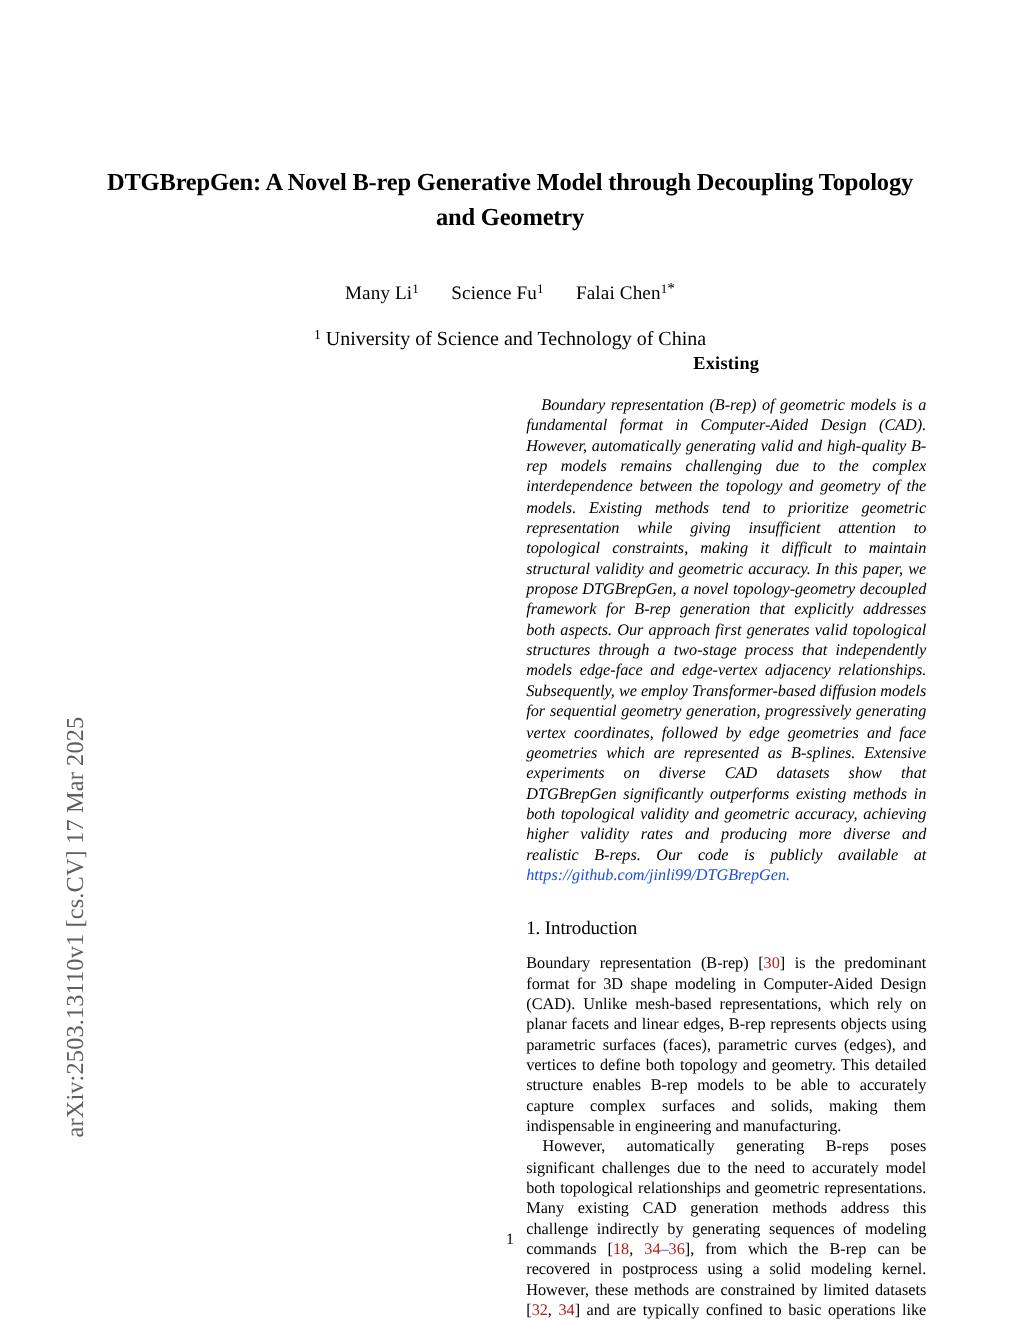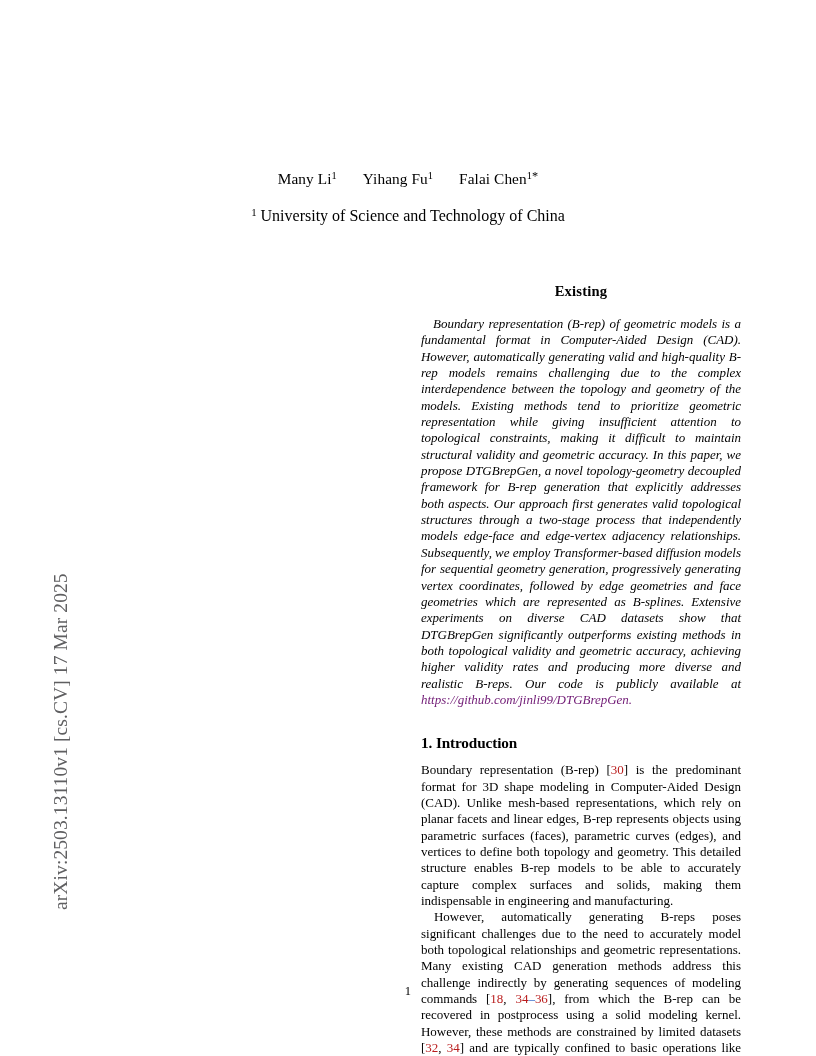--- a/index.html
+++ b/index.html
@@ -117,31 +117,31 @@
     letter-spacing: -0.02px;
   }
   p.abstract {
     font-style: italic;
     text-indent: 12px;
   }
   p.indent { text-indent: 13px; }
 
   .section-heading {
     font-size: 15.2px;
-    font-weight: bold;
+    font-weight: normal;
     margin: 26px 0 10px 0;
     letter-spacing: -0.1px;
   }
 
   a.cite {
     color: #b91c1c;
     text-decoration: none;
   }
   a.url {
-    color: #701a75;
+    color: #1d4ed8;
     text-decoration: none;
     font-style: italic;
   }
 
   
   #footnote {
     position: absolute;
     left: 0px;
     top: 928px;
     width: 320px;
@@ -171,24 +171,28 @@
 </head>
 <body>
 
 <div id="arxiv-stamp">
   <div class="stamp-text">arXiv:2503.13110v1  [cs.CV]  17 Mar 2025</div>
 </div>
 
 <div id="page">
 
   <div id="title-block">
+    <h1 id="paper-title">
+      <span>DTGBrepGen: A Novel B-rep Generative Model through Decoupling Topology</span>
+      <span>and Geometry</span>
+    </h1>
 
     <div id="author-line">
       <span class="author"><span>Many Li</span><sup>1</sup></span>
-      <span class="author"><span>Yihang Fu</span><sup>1</sup></span>
+      <span class="author"><span>Science Fu</span><sup>1</sup></span>
       <span class="author"><span>Falai Chen</span><sup>1</sup><sup class="star">*</sup></span>
     </div>
 
     <div id="affiliation-line">
       <sup>1</sup>
       <span>University of Science and Technology of China</span>
     </div>
   </div>
 
   <div id="columns">

